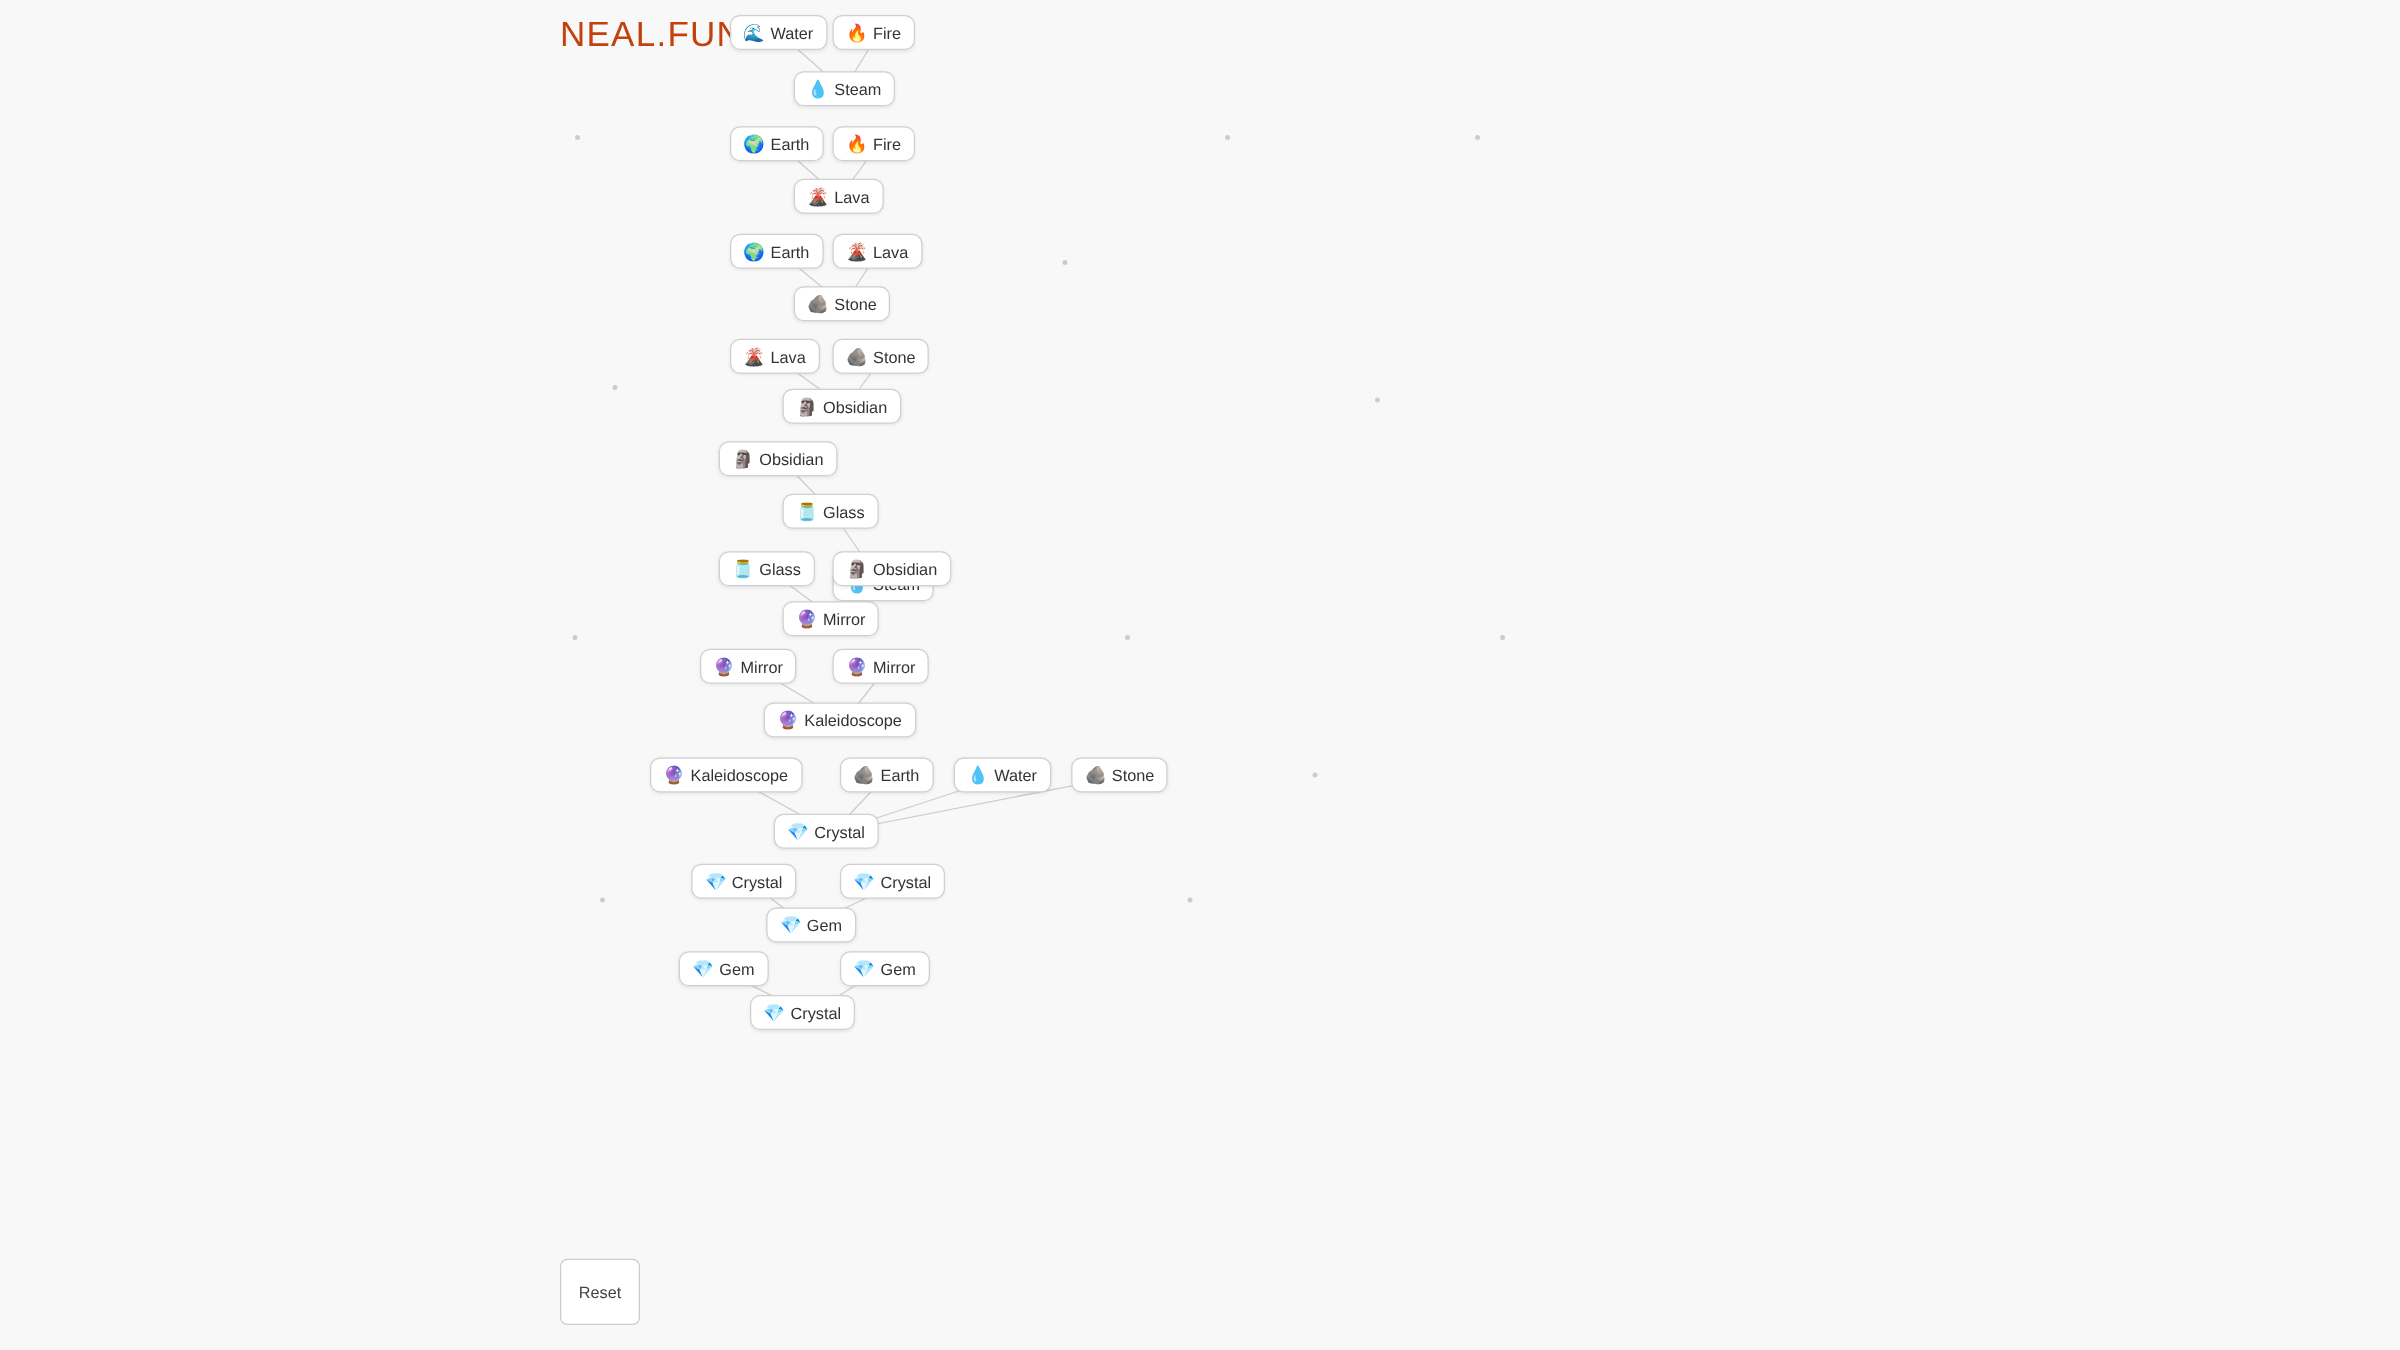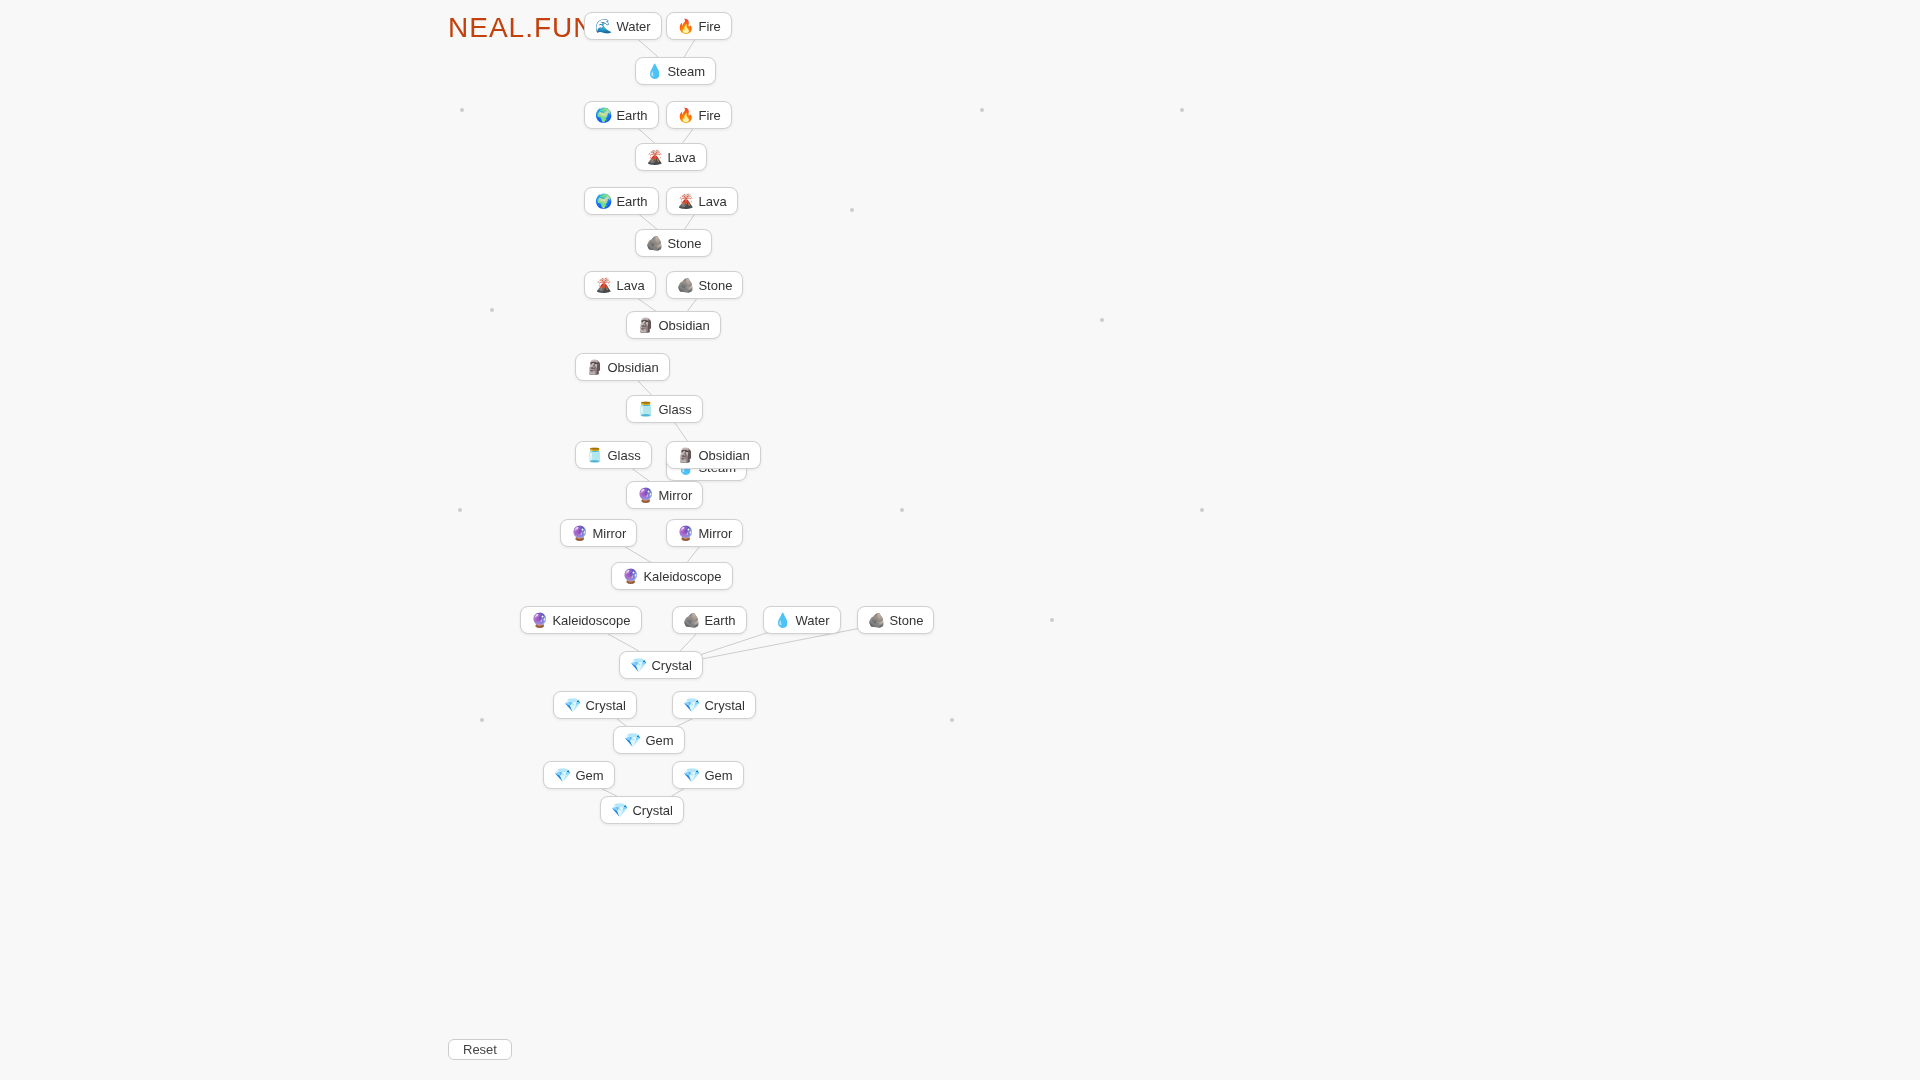--- a/index.html
+++ b/index.html
@@ -22,21 +22,21 @@
       color: #c2410c;
     }
 
     .reset-btn {
       position: absolute;
       bottom: 20px;
       left: 448px;
       background: white;
       border: 1px solid #ccc;
       border-radius: 6px;
-      padding: 2px 14px;
+      padding: 18px 14px;
       font-size: 13px;
       cursor: pointer;
       color: #444;
     }
 
     .element-node {
       position: absolute;
       background: white;
       border: 1px solid #d0d0d0;
       border-radius: 8px;

